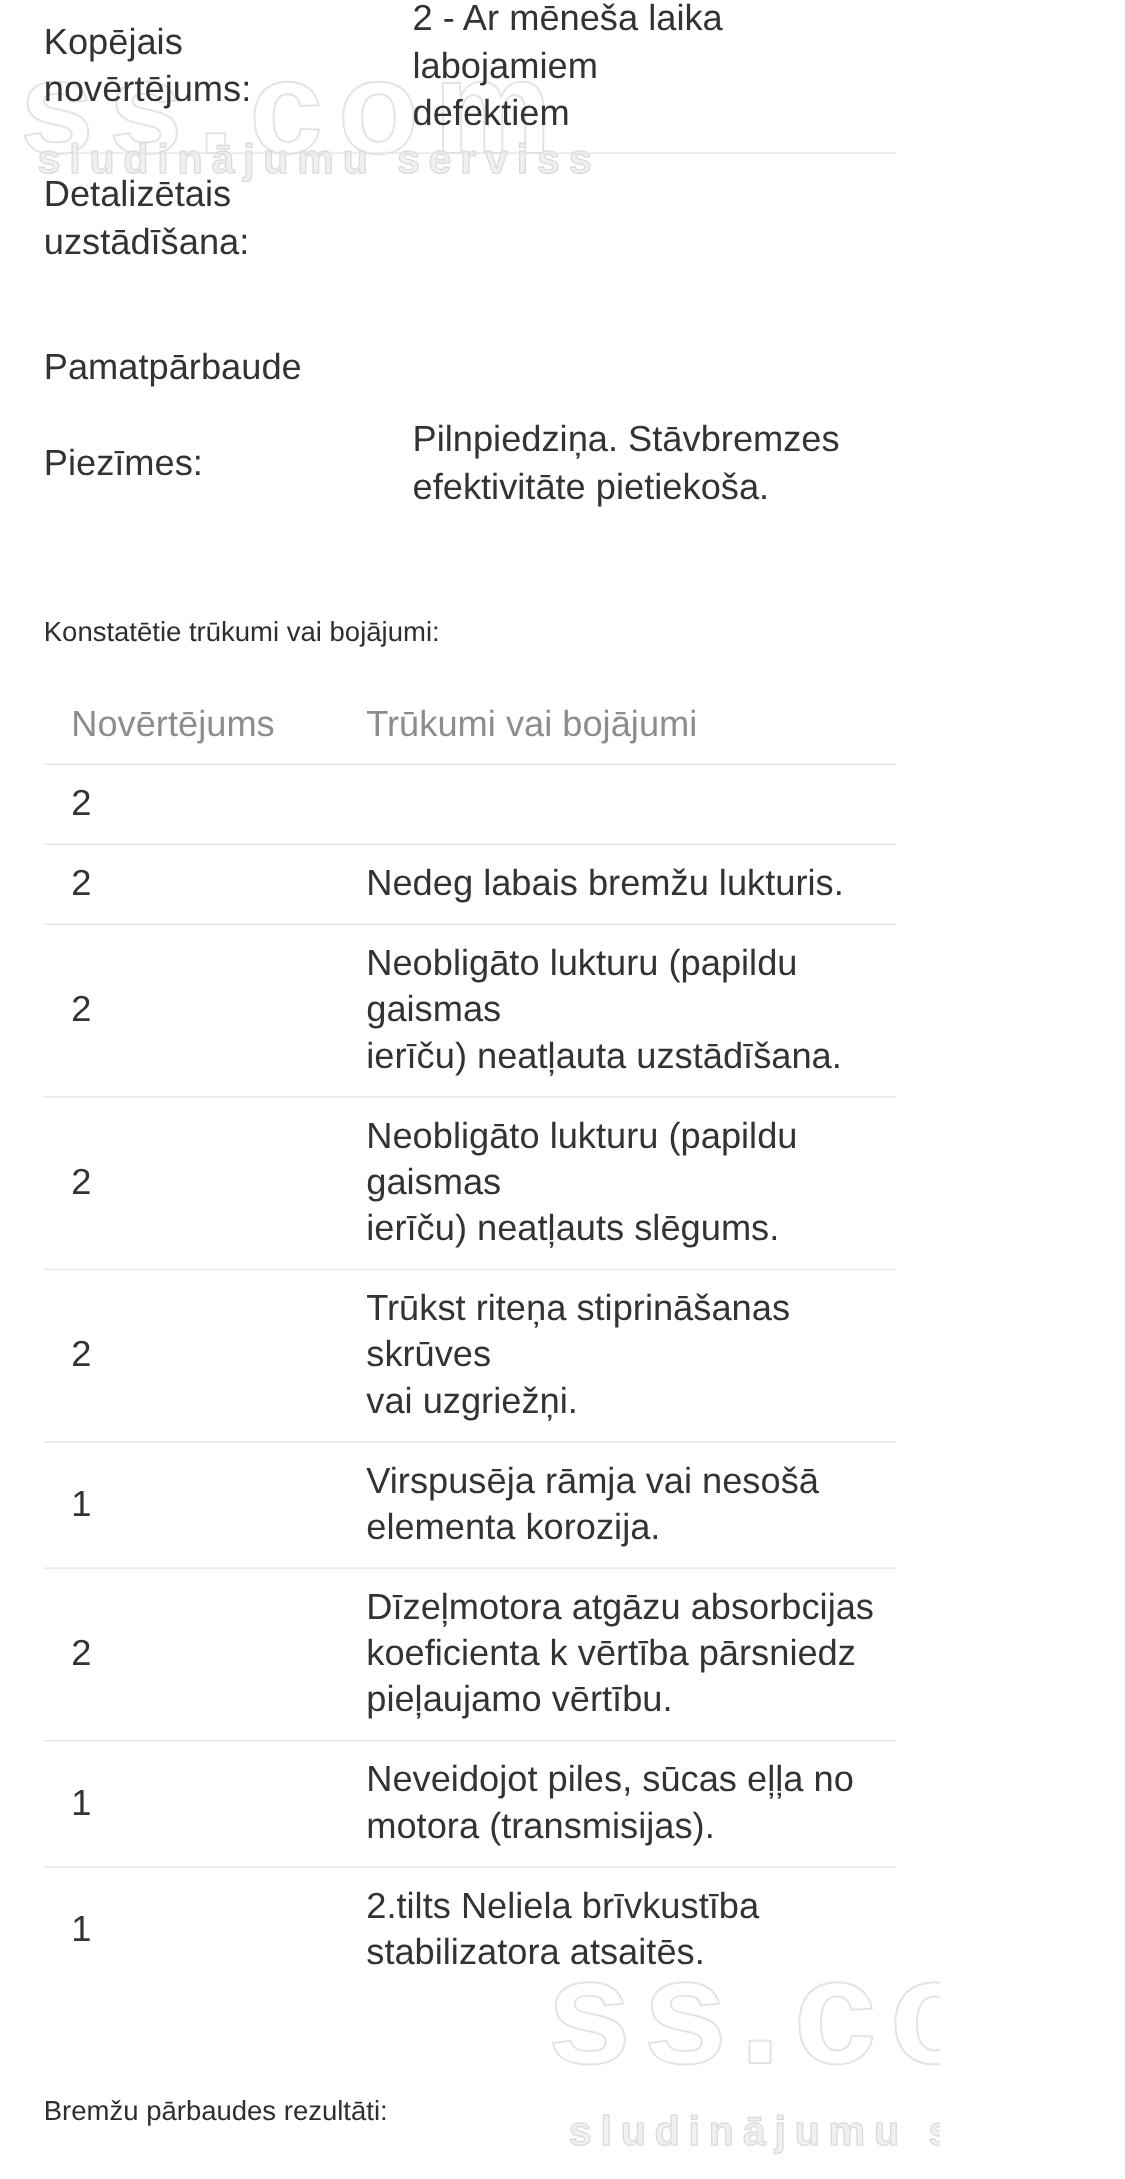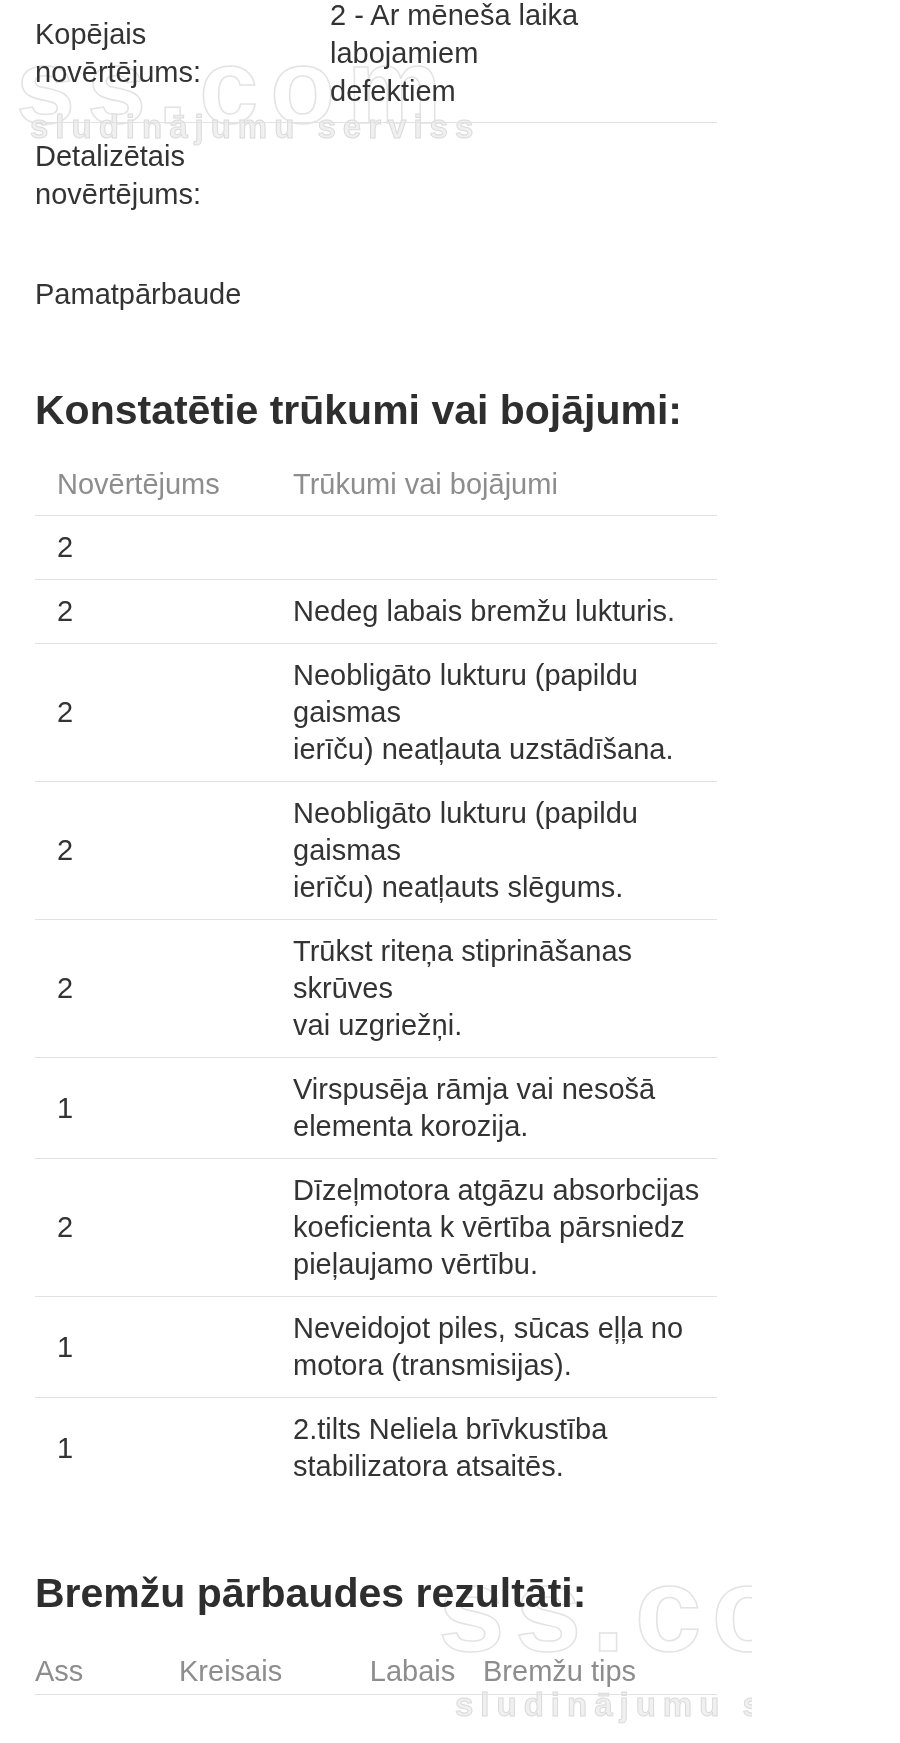--- a/index.html
+++ b/index.html
@@ -32,21 +32,21 @@
     white-space:pre-line; box-sizing:border-box;
   }
   .detail-value { flex:1; font-size:29px; line-height:38px; white-space:pre-line; }
 
   #row-a { margin-top:-4px; }
   #divider-a { margin-top:12px; }
   #row-b { margin-top:14px; }
   #row-c { margin-top:62px; }
   #row-d { margin-top:20px; }
 
-  .section-title { font-size:41px; font-weight:bold; line-height:42px; color:#2e2e2e; }
+  .section-title { font-size:22px; font-weight:normal; line-height:42px; color:#2e2e2e; }
   #defects-title { margin-top:76px; }
 
   .thead { display:flex; color:#8d8d8d; font-size:29px; line-height:34px; }
   #defects-head { margin-top:36px; }
   #defects-divider-top { margin-top:14px; }
 
   .col-grade { flex:none; width:258px; padding-left:22px; box-sizing:border-box; }
   .col-text  { flex:1; white-space:pre-line; }
 
   .defect-row {
@@ -78,28 +78,33 @@
       <div class="detail-label">Kopējais
 novērtējums:</div>
       <div class="detail-value">2 - Ar mēneša laika labojamiem
 defektiem</div>
     </div>
 
     <div class="divider" id="divider-a"></div>
 
     <div class="detail-row" id="row-b">
       <div class="detail-label">Detalizētais
-novērtējums:</div>
+uzstādīšana:</div>
       <div class="detail-value"></div>
     </div>
 
     <div class="detail-row" id="row-c">
       <div class="detail-value">Pamatpārbaude</div>
     </div>
 
+    <div class="detail-row" id="row-d">
+      <div class="detail-label">Piezīmes:</div>
+      <div class="detail-value">Pilnpiedziņa. Stāvbremzes
+efektivitāte pietiekoša.</div>
+    </div>
 
     <div class="section-title" id="defects-title">Konstatētie trūkumi vai bojājumi:</div>
 
     <div class="thead" id="defects-head">
       <div class="col-grade">Novērtējums</div>
       <div class="col-text">Trūkumi vai bojājumi</div>
     </div>
     <div class="divider" id="defects-divider-top"></div>
 
     <div class="defect-row">

